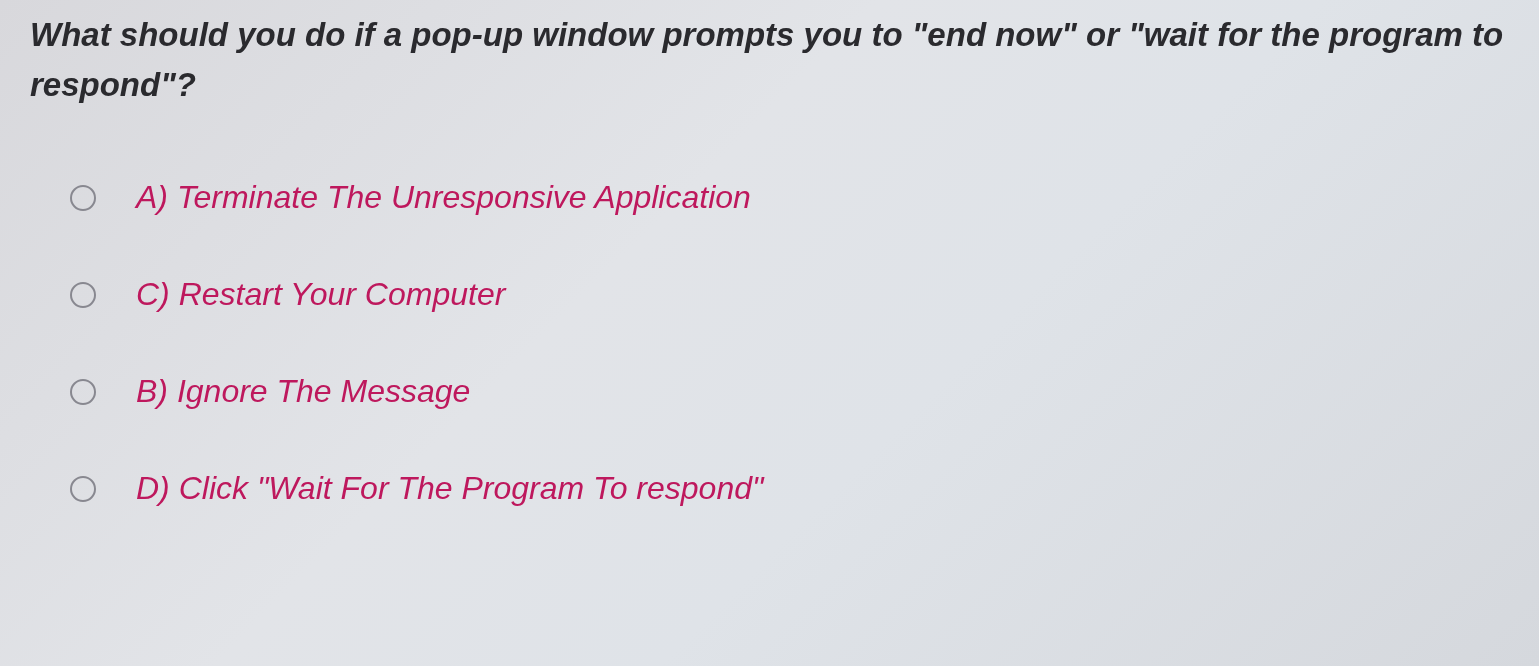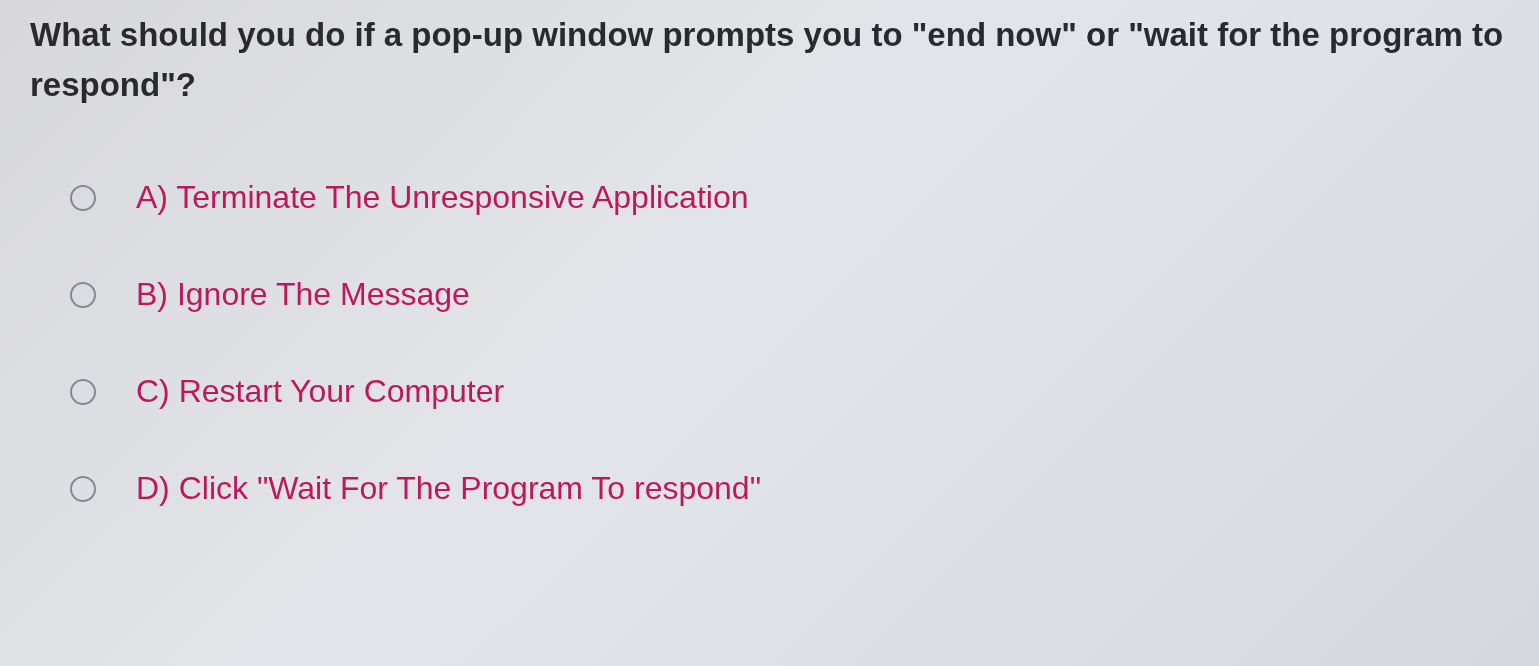--- a/index.html
+++ b/index.html
@@ -1,18 +1,19 @@
 <!DOCTYPE html>
 <html><head>
   <meta charset="utf-8">
   <style>
     * {
       margin: 0;
       padding: 0;
       box-sizing: border-box;
+      font-style: italic;
     }
     body {
       width: 1539px;
       height: 666px;
       background: linear-gradient(135deg, #d8d8dc 0%, #e2e4e8 40%, #dfe3e8 60%, #d5d8dd 100%);
       font-family: 'Segoe UI', Arial, sans-serif;
       padding: 10px 30px;
       overflow: hidden;
     }
     .question-text {
@@ -51,23 +52,23 @@
 
 <div class="question-text">What should you do if a pop-up window prompts you to "end now" or "wait for the program to respond"?</div>
 
 <div class="options-container">
   <div class="option-row">
     <div class="radio-circle"></div>
     <div class="option-label">A) Terminate The Unresponsive Application</div>
   </div>
   <div class="option-row">
     <div class="radio-circle"></div>
-    <div class="option-label">B) Ignore The Message</div>
+    <div class="option-label">C) Restart Your Computer</div>
   </div>
   <div class="option-row">
     <div class="radio-circle"></div>
-    <div class="option-label">C) Restart Your Computer</div>
+    <div class="option-label">B) Ignore The Message</div>
   </div>
   <div class="option-row">
     <div class="radio-circle"></div>
     <div class="option-label">D) Click "Wait For The Program To respond"</div>
   </div>
 </div>
 
 </body></html>

